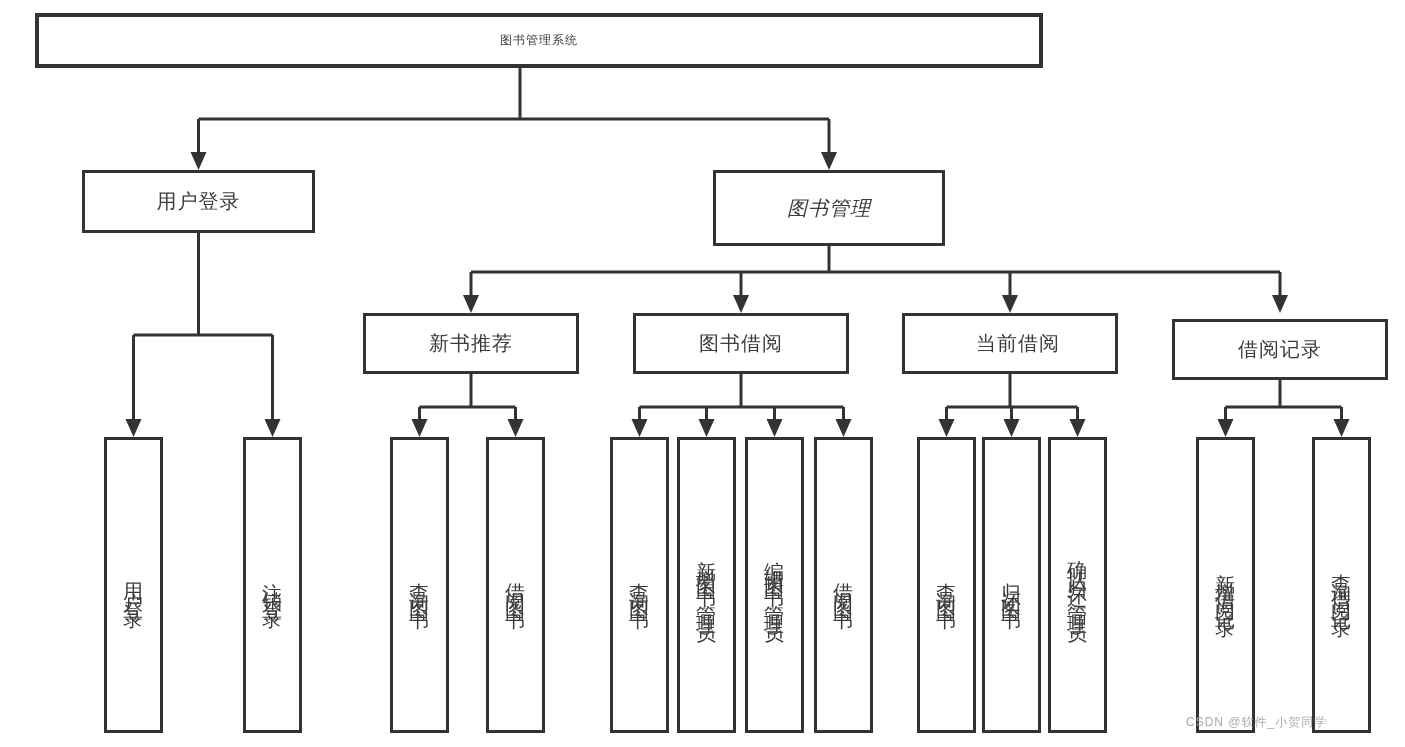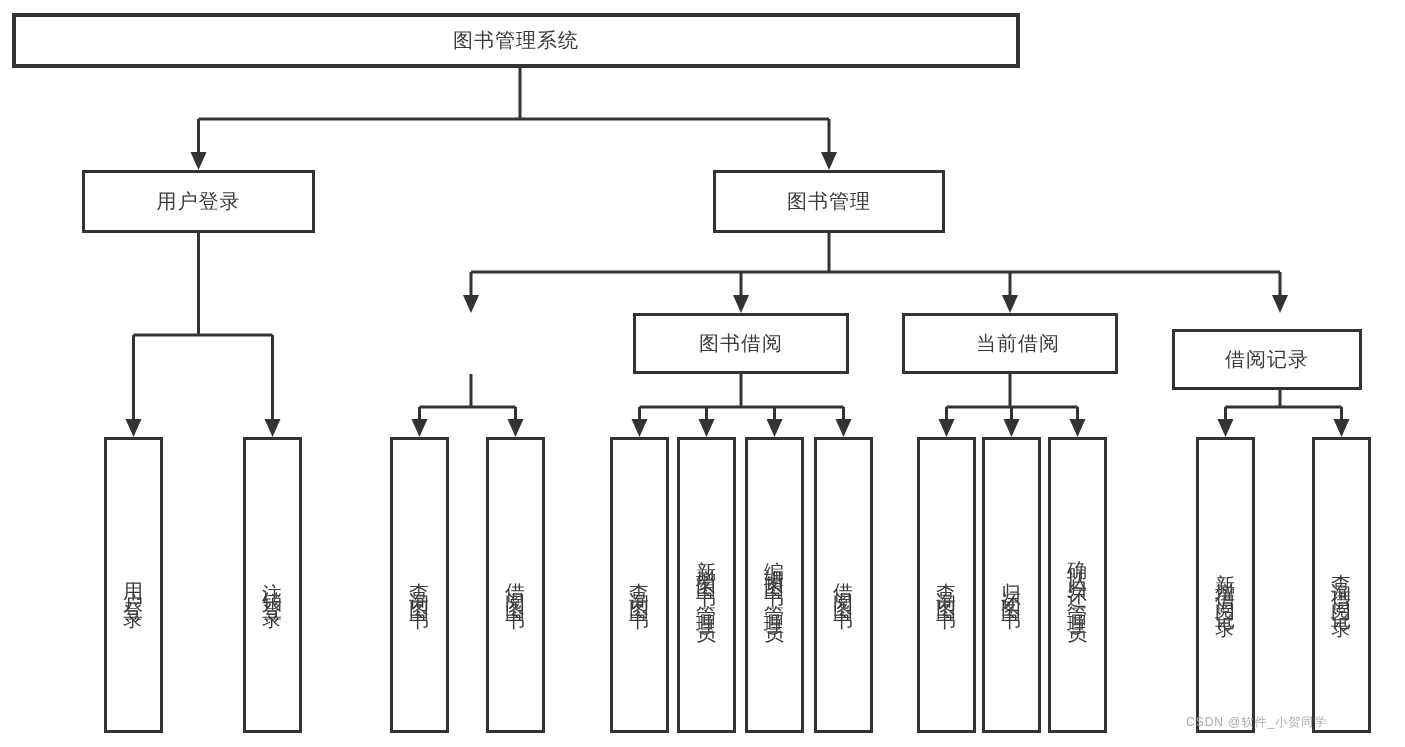--- a/index.html
+++ b/index.html
@@ -23,21 +23,21 @@
   .connectors polygon{fill:var(--line);stroke:none;}
   .node{
     position:absolute;
     border:3px solid var(--line);
     background:var(--background);
     display:flex;align-items:center;justify-content:center;
     font-size:20px;
     letter-spacing:1px;
     color:var(--text);
   }
-  .node.root{border-width:4px;font-size:20px;}
+  .node.root{border-width:4px;font-size:12px;margin-left:23px;}
   .leaf{
     position:absolute;
     top:437px;height:296px;width:59px;
     border:3px solid var(--line);
     background:var(--background);
     display:flex;align-items:center;justify-content:center;
     writing-mode:vertical-rl;
     text-orientation:mixed;
     font-size:20px;
     line-height:1.1;
@@ -92,25 +92,26 @@
     <polygon points="1069.5,419 1085.5,419 1077.5,437"></polygon>
 
     <path d="M1280 374 L1280 407 M1225.5 407 L1341.5 407 M1225.5 407 L1225.5 419 M1341.5 407 L1341.5 419"></path>
     <polygon points="1217.5,419 1233.5,419 1225.5,437"></polygon>
     <polygon points="1333.5,419 1349.5,419 1341.5,437"></polygon>
   </svg>
 
   <div class="node root" style="left:12px;top:13px;width:1008px;height:55px;">图书管理系统</div>
 
   <div class="node" style="left:82px;top:170px;width:233px;height:63px;">用户登录</div>
-  <div class="node" style="left:713px;top:170px;width:232px;height:63px;">图书管理</div>
+  <div class="node" style="left:713px;top:170px;width:232px;height:76px;font-style:italic;">图书管理</div>
 
+  <div class="node" style="left:363px;top:313px;width:216px;height:61px;">新书推荐</div>
   <div class="node" style="left:633px;top:313px;width:216px;height:61px;text-align:right;">图书借阅</div>
   <div class="node" style="left:902px;top:313px;width:216px;height:61px;padding-left:16px;">当前借阅</div>
-  <div class="node" style="left:1172px;top:329px;width:190px;height:61px;">借阅记录</div>
+  <div class="node" style="left:1172px;top:319px;width:216px;height:61px;">借阅记录</div>
 
   <div class="leaf" style="left:104px;">用户登录</div>
   <div class="leaf" style="left:243px;">注销登录</div>
 
   <div class="leaf" style="left:390px;">查询图书</div>
   <div class="leaf" style="left:486px;">借阅图书</div>
 
   <div class="leaf" style="left:610px;">查询图书</div>
   <div class="leaf" style="left:677px;">新增图书（管理员）</div>
   <div class="leaf" style="left:745px;">编辑图书（管理员）</div>

